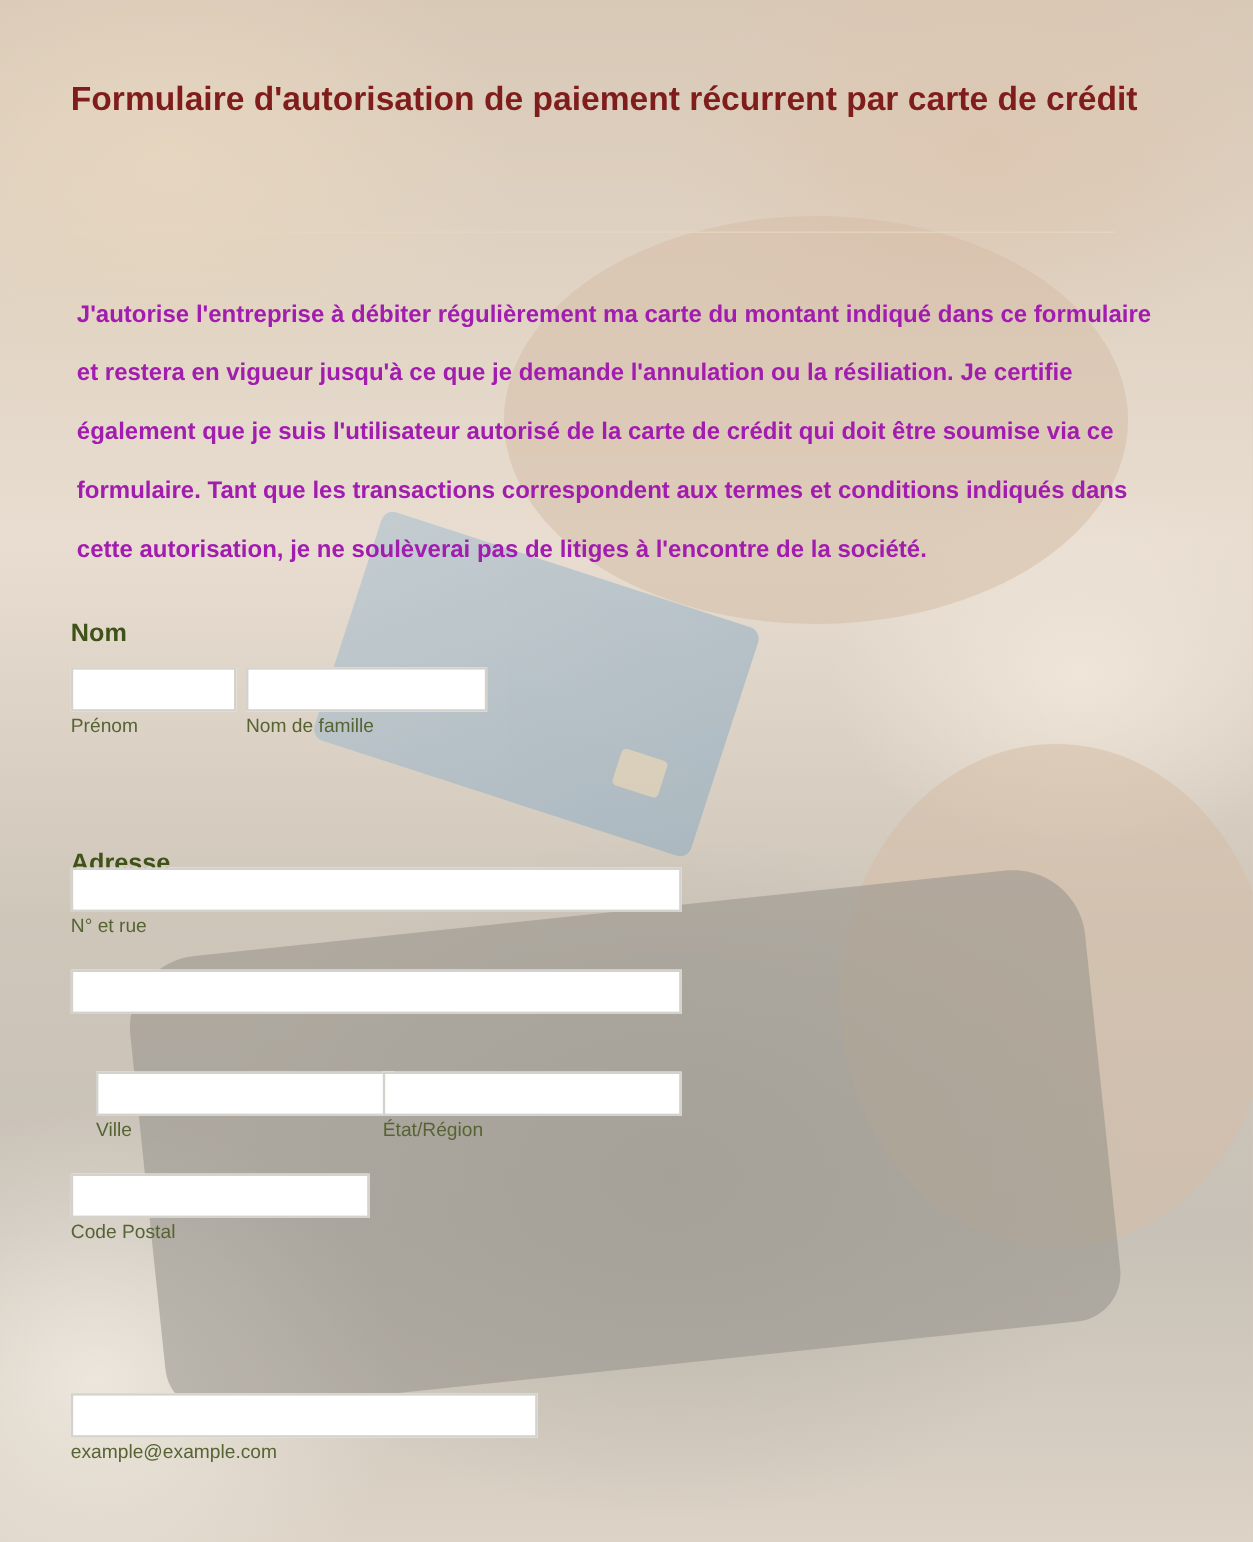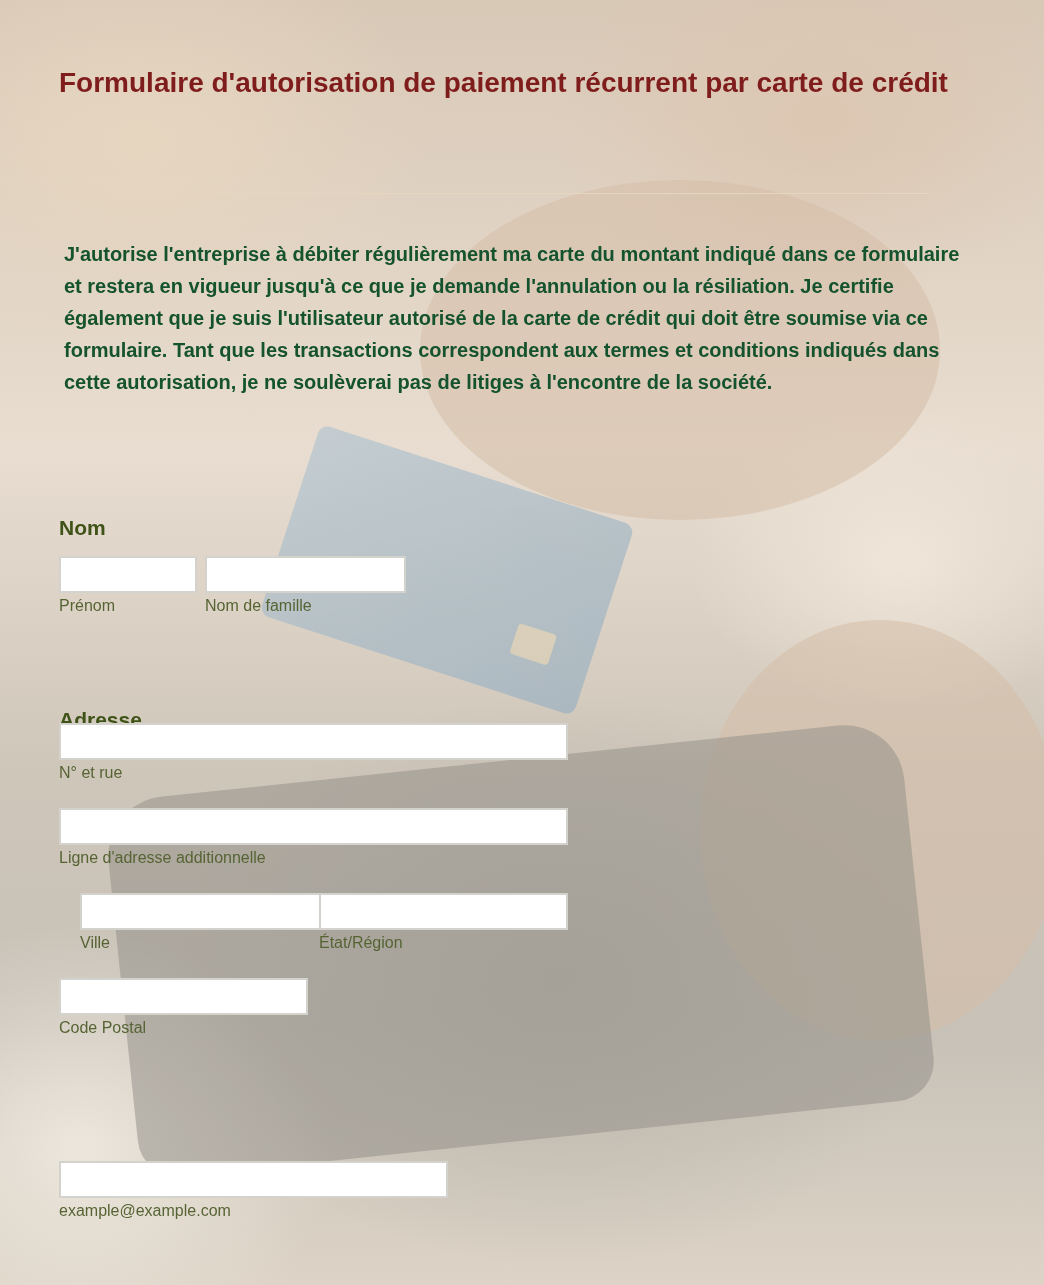--- a/index.html
+++ b/index.html
@@ -26,21 +26,21 @@
   .bg .terminal { position:absolute; left:120px; top:760px; width:800px; height:380px;
     background:rgba(150,145,138,0.55); border-radius:60px 60px 40px 40px; transform:rotate(-6deg); }
   .content { position:relative; z-index:1; }
   .title {
     position:absolute; left:59px; top:60px; width:900px;
     font-size:28px; font-weight:bold; line-height:46px; color:#7f1d1d; margin:0;
   }
   .divider { position:absolute; left:59px; top:193px; width:870px; height:1px; background:#e5d6c0; }
   .intro {
     position:absolute; left:64px; top:238px; width:910px;
-    font-size:20px; font-weight:bold; line-height:32px; color:#14532d; margin:0;
+    font-size:20px; font-weight:bold; line-height:49px; color:#a21caf; margin:0;
   }
   .section-label { position:absolute; font-size:21px; font-weight:bold; color:#3f5318; }
   .field { position:absolute; }
   .field input {
     display:block; box-sizing:border-box; width:100%; height:37px;
     background:#ffffff; border:2px solid #d4d2cc; outline:none; padding:0 6px;
     font-family:"Liberation Sans", sans-serif; font-size:15px;
   }
   .field .sub { display:block; margin-top:4px; font-size:16px; color:#566433; }
 </style>
@@ -71,21 +71,20 @@
     <span class="sub">Nom de famille</span>
   </div>
 
   <div class="section-label" style="left:59px;top:708px;">Adresse</div>
   <div class="field" style="left:59px;top:723px;width:509px;">
     <input type="text" value="" style="">
     <span class="sub">N° et rue</span>
   </div>
   <div class="field" style="left:59px;top:808px;width:509px;">
     <input type="text" value="" style="">
-    <span class="sub">Ligne d'adresse additionnelle</span>
   </div>
   <div class="field" style="left:59px;top:893px;width:249px;padding-left:21px;">
     <input type="text" value="" style="">
     <span class="sub">Ville</span>
   </div>
   <div class="field" style="left:319px;top:893px;width:249px;">
     <input type="text" value="" style="">
     <span class="sub">État/Région</span>
   </div>
   <div class="field" style="left:59px;top:978px;width:249px;">

